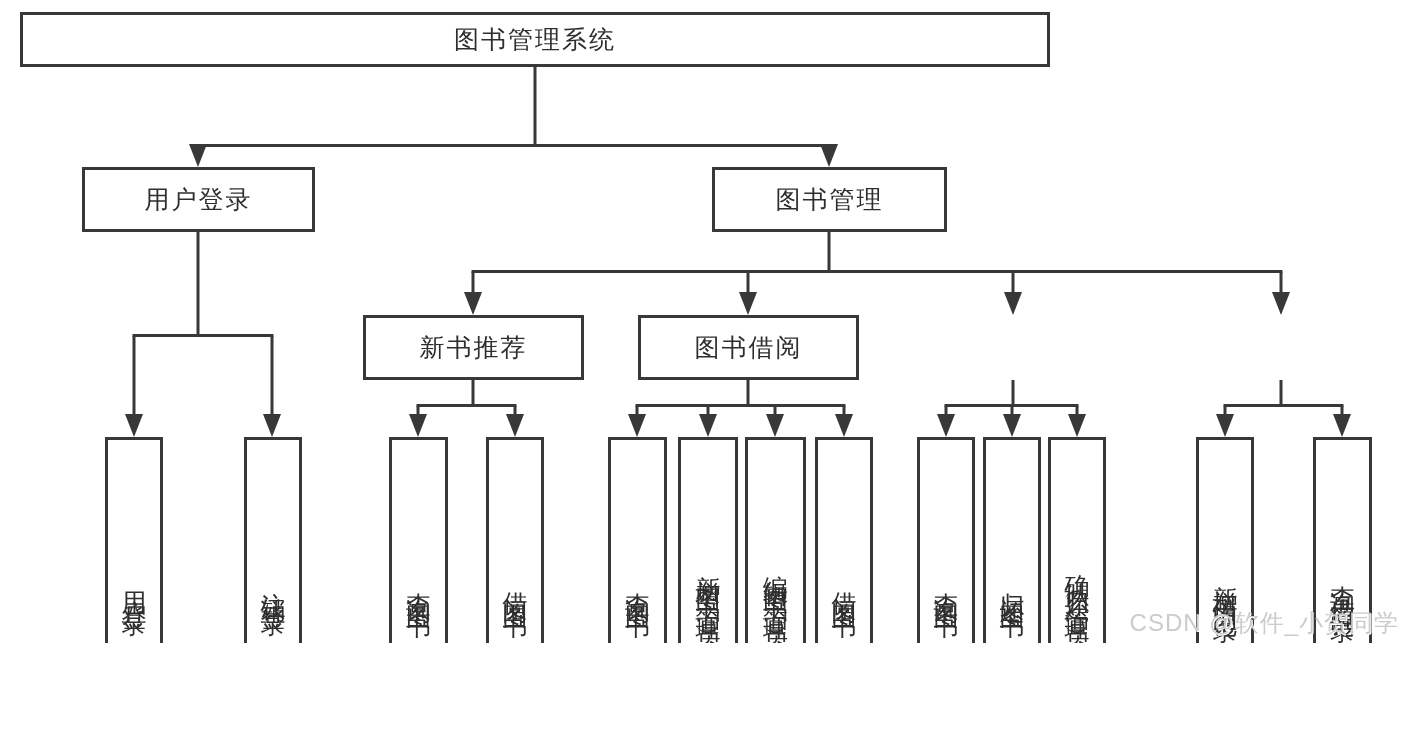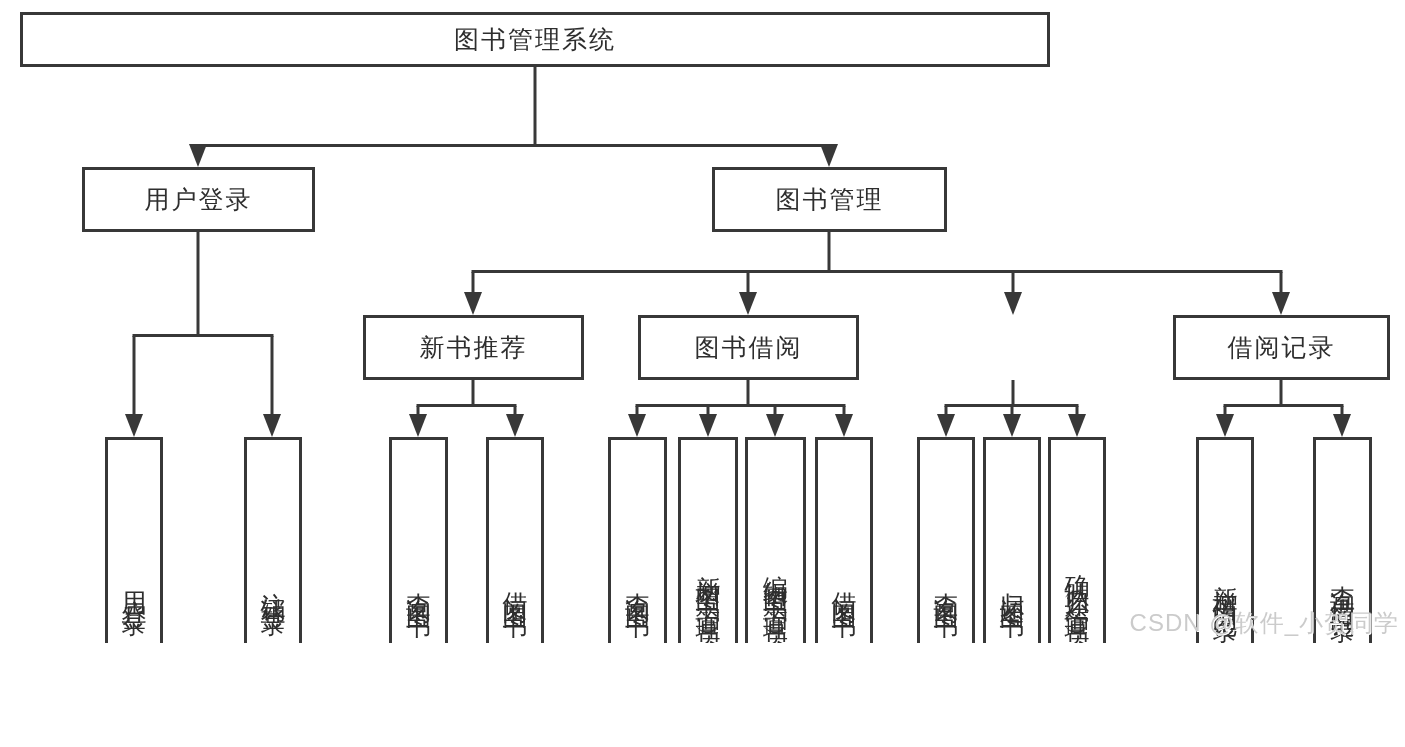--- a/index.html
+++ b/index.html
@@ -128,23 +128,20 @@
   <div class="node hbox" style="left:712px; top:167px; width:235px; height:65px;">
     <span>图书管理</span>
   </div>
 
   <div class="node hbox" style="left:638px; top:315px; width:221px; height:65px;">
     <span>图书借阅</span>
   </div>
   <div class="node hbox" style="left:363px; top:315px; width:221px; height:65px;">
     <span>新书推荐</span>
   </div>
-  <div class="node hbox" style="left:1173px; top:315px; width:217px; height:65px;">
-    <span>借阅记录</span>
-  </div>
 
   <div class="node vbox" style="left:105px; top:437px; width:58px; height:298px;">
     <span>用户登录</span>
   </div>
   <div class="node vbox" style="left:244px; top:437px; width:58px; height:298px;">
     <span>注销登录</span>
   </div>
 
   <div class="node vbox" style="left:389px; top:437px; width:59px; height:298px;">
     <span>查询图书</span>

